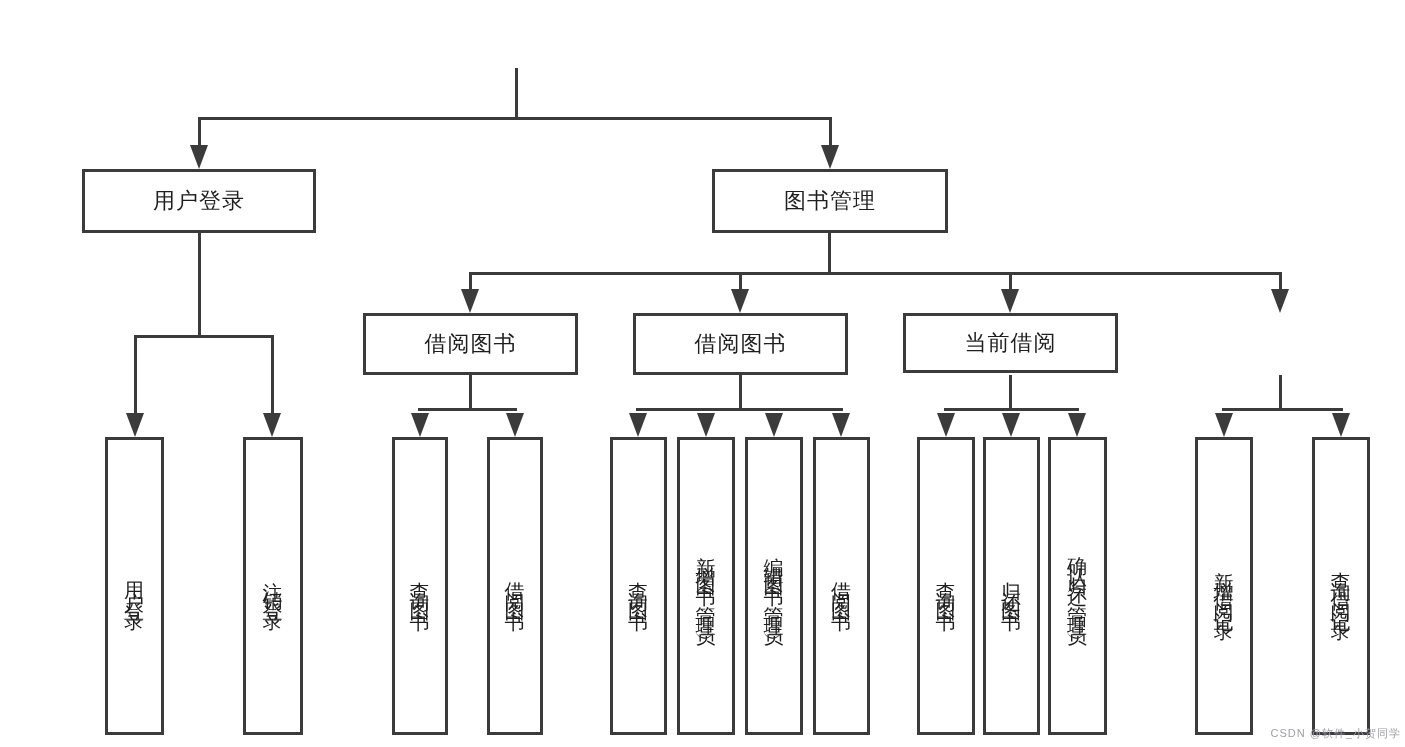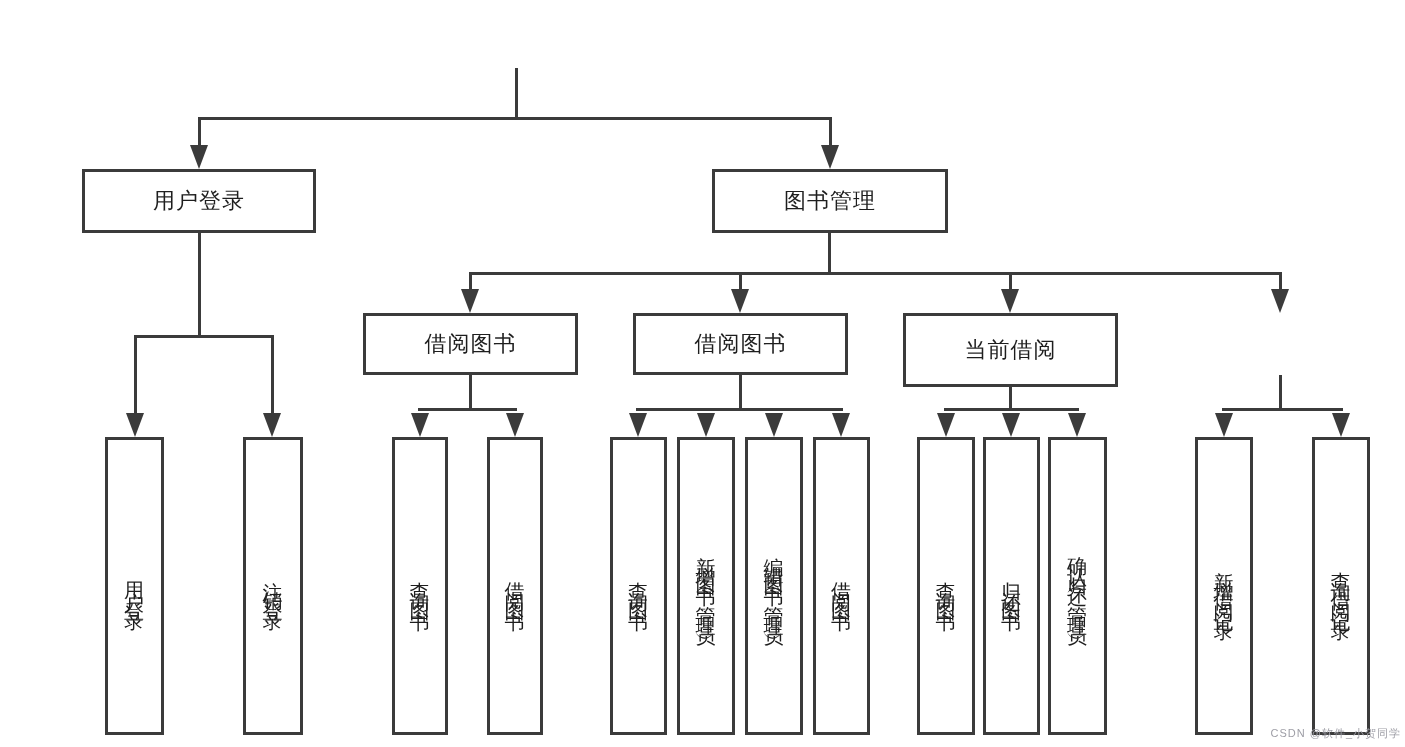--- a/index.html
+++ b/index.html
@@ -57,21 +57,21 @@
     z-index:3;
     white-space:nowrap;
   }
 
   
   .n-root{left:13px;top:12px;width:1008px;height:56px;}
   .n-user-login{left:82px;top:169px;width:234px;height:64px;}
   .n-book-mgmt{left:712px;top:169px;width:236px;height:64px;}
   .n-new-book-rec{left:363px;top:313px;width:215px;height:62px;}
   .n-book-borrow{left:633px;top:313px;width:215px;height:62px;}
-  .n-current-borrow{left:903px;top:313px;width:215px;height:74px;}
+  .n-current-borrow{left:903px;top:313px;width:215px;height:60px;}
   .n-borrow-records{left:1173px;top:313px;width:215px;height:62px;}
 
   .lf{top:437px;height:298px;}
   .lf-1{left:105px;width:59px;}
   .lf-2{left:243px;width:60px;}
   .lf-3{left:392px;width:56px;}
   .lf-4{left:487px;width:56px;}
   .lf-5{left:610px;width:57px;}
   .lf-6{left:677px;width:58px;}
   .lf-7{left:745px;width:58px;}

